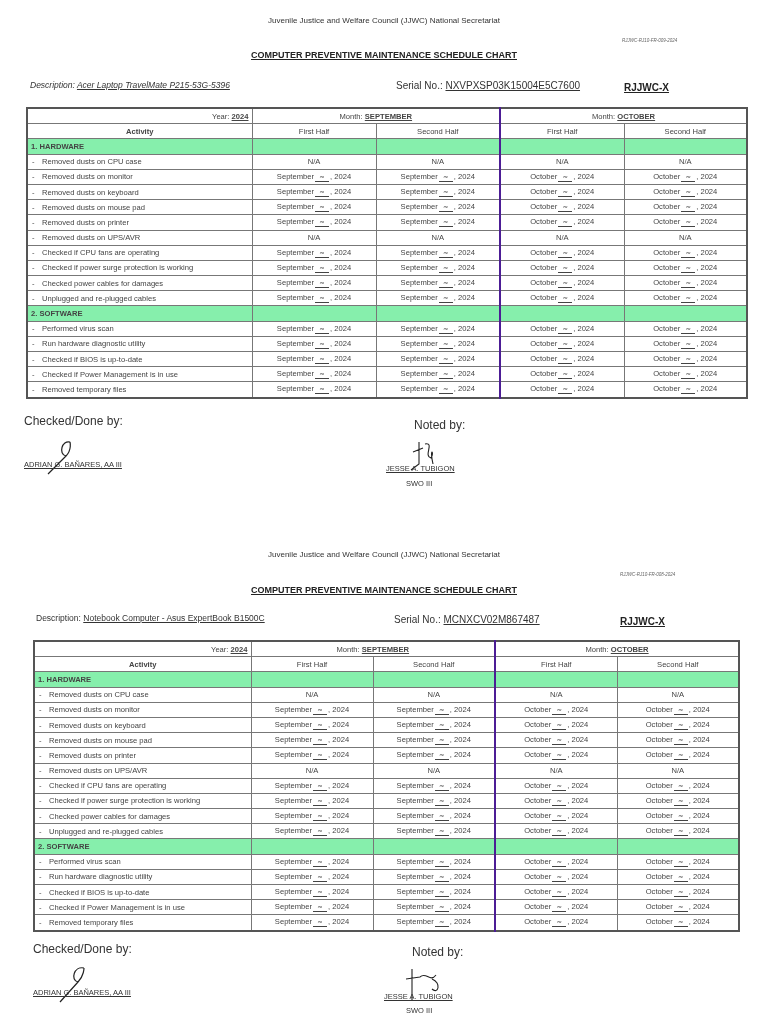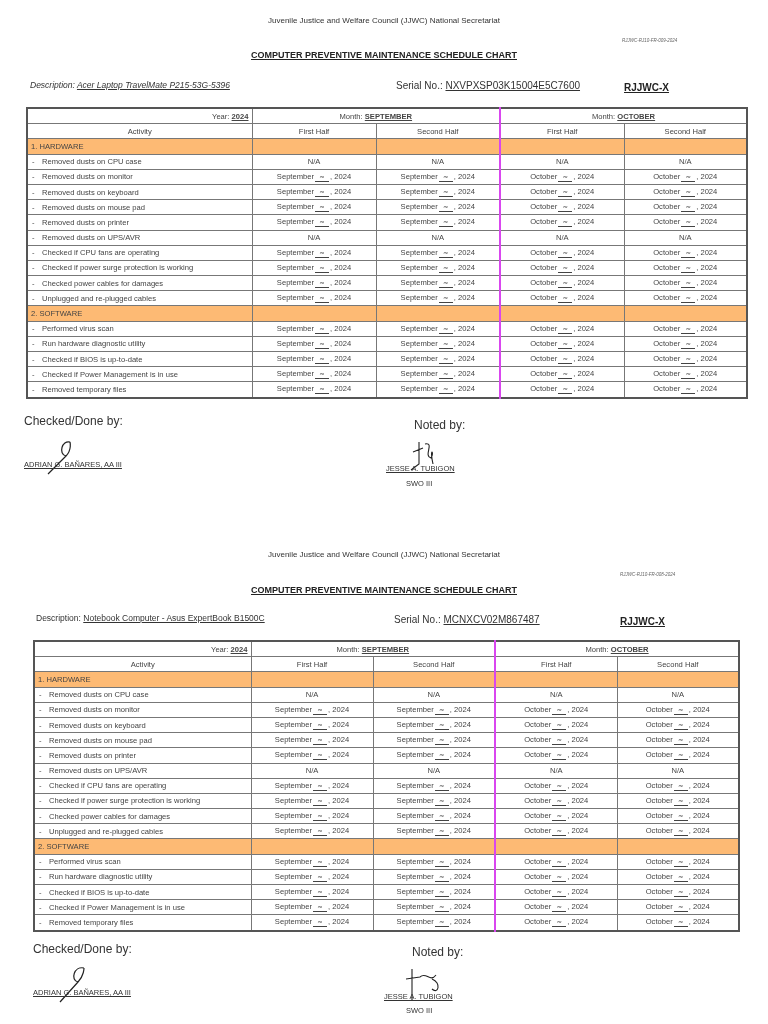--- a/index.html
+++ b/index.html
@@ -18,26 +18,26 @@
   .serial { position: absolute; font-size: 10px; color: #333; text-align: right; }
   .tag { position: absolute; font-size: 10px; font-weight: bold; text-decoration: underline; color: #222; }
 
   table.sched {
     position: absolute; border-collapse: collapse; font-size: 7.6px; color: #444;
     border: 2px solid #555; table-layout: fixed;
   }
   table.sched td { border: 1px solid #777; height: 14.2px; padding: 0 3px; white-space: nowrap; overflow: hidden; }
   table.sched .c { text-align: center; }
   table.sched .r { text-align: right; }
-  table.sched .bold { font-weight: normal; margin-top: 44px; }
+  table.sched .bold { font-weight: bold; margin-top: 44px; }
   table.sched .u { text-decoration: underline; font-weight: bold; }
-  table.sched tr.cat td { background: #fdba74; font-weight: normal; }
+  table.sched tr.cat td { background: #86efac; font-weight: bold; }
   table.sched td.act { padding-left: 4px; }
   table.sched td.act .dash { display: inline-block; width: 10px; }
-  table.sched .vsep { border-left: 2px solid #d946ef; margin-top: 36px; }
+  table.sched .vsep { border-left: 2px solid #4c1d95; margin-top: 36px; }
   .hw {
     display: inline-block; min-width: 14px; border-bottom: 1px solid #444; text-align: center;
     font-family: "DejaVu Serif", serif; font-style: italic; font-weight: bold; font-size: 6.5px; color: #222;
     line-height: 7px; margin: 0 1px;
   }
 
   .checked-label, .noted-label { position: absolute; font-size: 12px; color: #333; }
   .signer { position: absolute; font-size: 7.5px; text-decoration: underline; color: #333; }
   .signer-title { position: absolute; font-size: 7.5px; color: #333; }
   .sig { position: absolute; }

